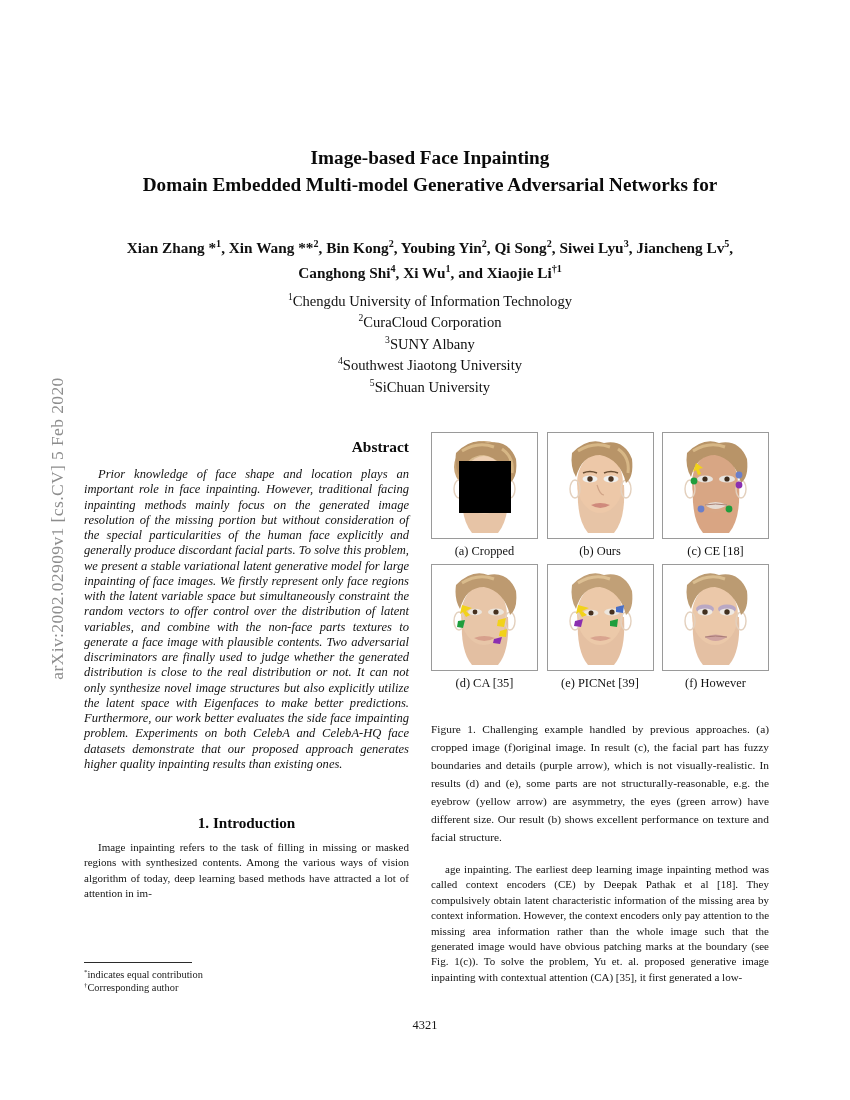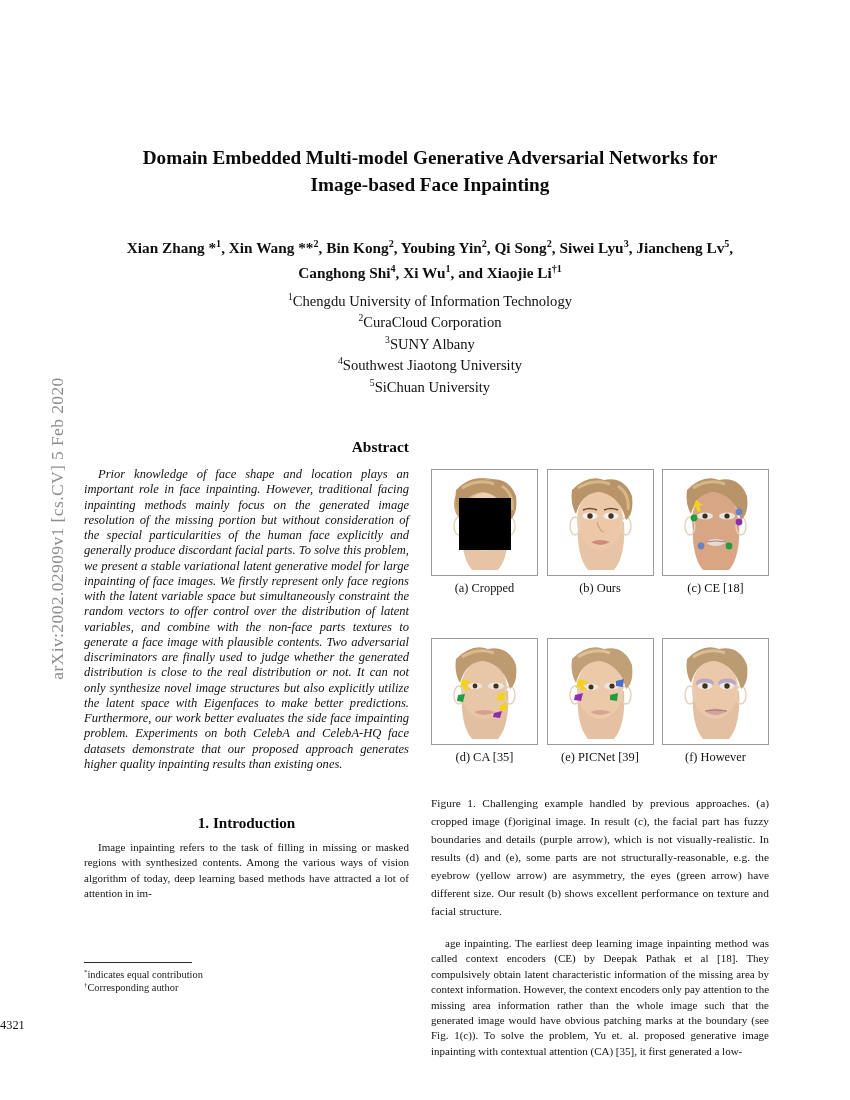--- a/index.html
+++ b/index.html
@@ -149,21 +149,20 @@
   
   .figure {
     position: absolute;
     left: 431px;
     top: 432px;
     width: 338px;
   }
   .fig-row {
     display: flex;
     justify-content: space-between;
-    margin-top: 37px;
   }
   .fig-cell { width: 107px; }
   .panel {
     width: 105px;
     height: 105px;
     border: 1px solid #9a9a9a;
     position: relative;
     overflow: hidden;
     background: #ffffff;
   }
@@ -184,34 +183,35 @@
     color: #121212;
     hyphens: auto;
   }
 
   
   .page-number {
     position: absolute;
     left: 0;
     top: 1018px;
     width: 850px;
+    text-align: center;
     font-size: 12.4px;
     color: #151515;
   }
 </style>
 </head>
 <body>
 
 <div class="page">
 
   <div class="arxiv-stamp">arXiv:2002.02909v1  [cs.CV]  5 Feb 2020</div>
 
   <div class="title">
+    <span class="line">Image-based Face Inpainting</span>
     <span class="line">Domain Embedded Multi-model Generative Adversarial Networks for</span>
-    <span class="line">Image-based Face Inpainting</span>
   </div>
 
   <div class="authors">
     <span class="line"><span>Xian Zhang *</span><sup>1</sup><span>, Xin Wang **</span><sup>2</sup><span>, Bin Kong</span><sup>2</sup><span>, Youbing Yin</span><sup>2</sup><span>, Qi Song</span><sup>2</sup><span>, Siwei Lyu</span><sup>3</sup><span>, Jiancheng Lv</span><sup>5</sup>,</span>
     <span class="line"><span>Canghong Shi</span><sup>4</sup><span>, Xi Wu</span><sup>1</sup><span>, and Xiaojie Li</span><sup>†1</sup></span>
   </div>
 
   <div class="affiliations">
     <span class="line"><sup>1</sup><span>Chengdu University of Information Technology</span></span>
     <span class="line"><sup>2</sup><span>CuraCloud Corporation</span></span>

